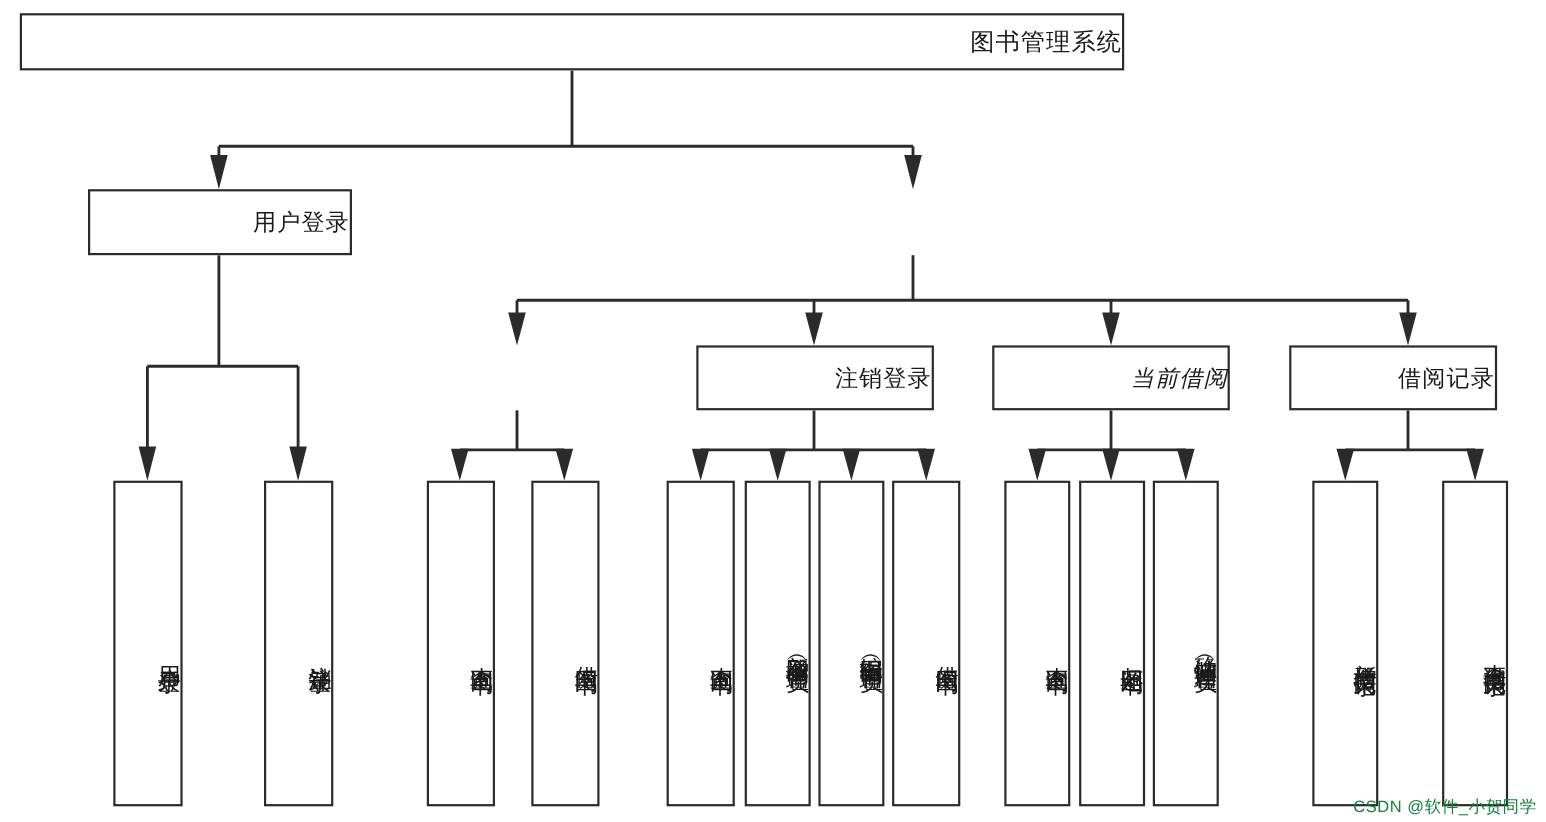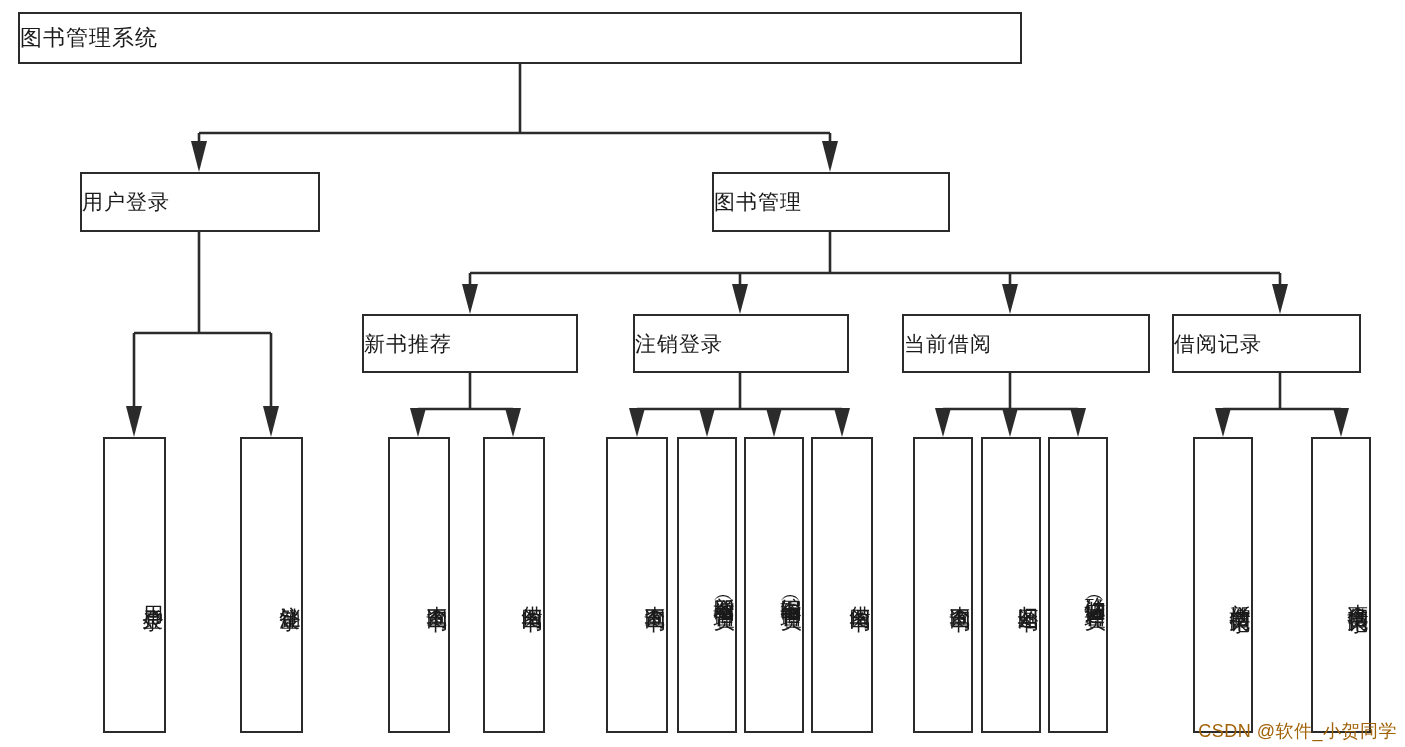--- a/index.html
+++ b/index.html
@@ -14,21 +14,21 @@
     position:absolute;left:0;top:0;width:1405px;height:747px;
   }
   svg.edges{position:absolute;left:0;top:0;width:1405px;height:747px;pointer-events:none;}
   .node{
     position:absolute;
     box-sizing:border-box;
     background:#ffffff;
     border:2px solid #2b2b2b;
     display:flex;
     align-items:center;
-    justify-content:flex-start;
+    justify-content:flex-end;
     color:#1a1a1a;
   }
   .node.h{
     font-size:21px;
     letter-spacing:1px;
   }
   .node.root{font-size:22px;}
   .node.v{
     font-size:21px;
     writing-mode:vertical-rl;
@@ -38,22 +38,22 @@
     padding-top:16px;
     align-items:flex-start;
     justify-content:center;
     white-space:normal;
   }
   .node .lbl{display:block;}
   .watermark{
     position:absolute;
     right:8px;
     bottom:4px;
-    font-size:18px;
-    color:#a16207;
+    font-size:15px;
+    color:#15803d;
     letter-spacing:0.5px;
     white-space:nowrap;
   }
 </style>
 </head>
 <body>
 
 <div id="diagram">
 
   <svg class="edges" viewBox="0 0 1405 747">
@@ -126,31 +126,25 @@
     </g>
   </svg>
 
   <div class="node h root" style="left:18px;top:12px;width:1004px;height:52px;">
     <span class="lbl">图书管理系统</span>
   </div>
 
   <div class="node h" style="left:80px;top:172px;width:240px;height:60px;">
     <span class="lbl">用户登录</span>
   </div>
-  <div class="node h" style="left:712px;top:172px;width:238px;height:60px;">
-    <span class="lbl">图书管理</span>
-  </div>
 
-  <div class="node h" style="left:362px;top:314px;width:216px;height:59px;">
-    <span class="lbl">新书推荐</span>
-  </div>
   <div class="node h" style="left:633px;top:314px;width:216px;height:59px;">
     <span class="lbl">注销登录</span>
   </div>
-  <div class="node h" style="left:902px;top:314px;width:248px;height:59px;">
+  <div class="node h" style="left:902px;top:314px;width:216px;height:59px;font-style:italic;">
     <span class="lbl">当前借阅</span>
   </div>
   <div class="node h" style="left:1172px;top:314px;width:189px;height:59px;">
     <span class="lbl">借阅记录</span>
   </div>
 
   <div class="node v" style="left:103px;top:437px;width:63px;height:296px;">
     <span class="lbl">用户登录</span>
   </div>
   <div class="node v" style="left:240px;top:437px;width:63px;height:296px;">

